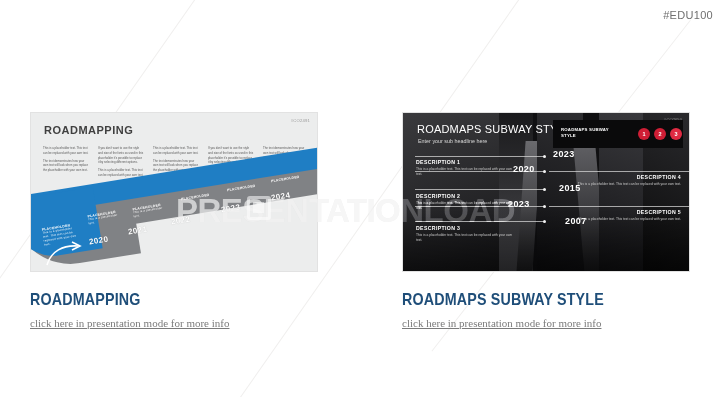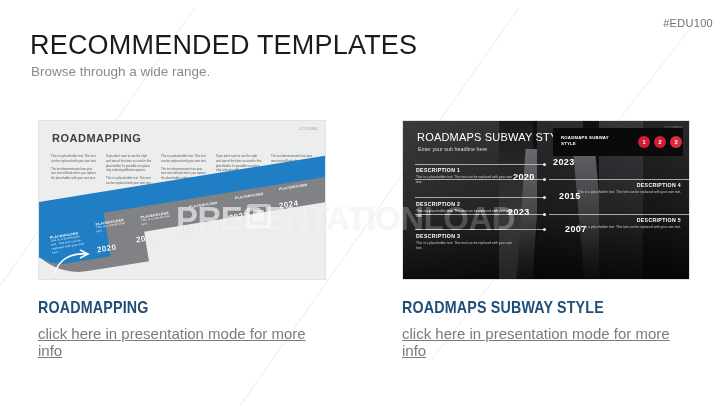--- a/index.html
+++ b/index.html
@@ -7,21 +7,20 @@
     width: 727px; height: 409px;
     background: #ffffff;
     font-family: "Liberation Sans", sans-serif;
     overflow: hidden;
   }
   #page {
     position: relative;
     width: 727px; height: 397px;
     background: #ffffff;
     overflow: hidden;
-    margin-top: 8px;
   }
 
   
   .guide {
     position: absolute;
     background: #f0efee;
     pointer-events: none;
   }
   .guide.g1 { width: 1px; height: 560px; left: 250px; top: -80px; transform: rotate(35deg); transform-origin: top left; }
   .guide.g2 { width: 1px; height: 560px; left: 560px; top: -60px; transform: rotate(35deg); transform-origin: top left; }
@@ -39,44 +38,45 @@
     font-weight: 400; letter-spacing: .2px;
     font-family: "Liberation Sans", sans-serif;
   }
   .page-subtitle {
     position: absolute; left: 31px; top: 56px;
     font-size: 13.5px; color: #8a8a8a; font-weight: 400;
   }
 
   
   .card { position: absolute; }
-  .card-1 { left: 38px; top: 112px; width: 288px; }
+  .card-1 { left: 30px; top: 112px; width: 288px; }
   .card-2 { left: 402px; top: 112px; width: 288px; }
 
   .thumb {
     position: relative;
     width: 288px; height: 160px;
     overflow: hidden;
     border: 1px solid #e2e2e2;
   }
   .card-caption {
     margin-top: 18px;
     font-size: 17px; font-weight: 700;
     color: #1f4e79;
     font-family: "Liberation Sans Narrow", "Liberation Sans", sans-serif;
     transform: scaleX(.84);
     transform-origin: left center;
     letter-spacing: .2px;
     white-space: nowrap;
   }
   .card-link {
     margin-top: 7px;
-    font-size: 15px; color: #7b7b7b;
+    font-size: 11px; color: #7b7b7b;
     text-decoration: underline;
     display: inline-block;
+    font-family: Liberation Serif, serif;
   }
 
   
   .rm { background: #eceded; width: 100%; height: 100%; position: relative; }
   .rm-title {
     position: absolute; left: 13px; top: 11px;
     font-size: 11px; font-weight: 700; color: #404040;
     letter-spacing: .5px;
   }
   .rm-code {
@@ -201,22 +201,20 @@
 </head>
 <body>
 
 <div id="page">
 
   <div class="guide g1"></div>
   <div class="guide g2"></div>
   <div class="guide g3"></div>
 
   <div class="code-top">#EDU100</div>
-  <div class="page-title">RECOMMENDED TEMPLATES</div>
-  <div class="page-subtitle">Browse through a wide range.</div>
 
   <div class="card card-1">
     <div class="thumb">
       <div class="rm">
         <div class="rm-title">ROADMAPPING</div>
         <div class="rm-code">#CO2491</div>
 
         <div class="rm-cols">
           <div class="rm-col">
             <p>This is a placeholder text. This text can be replaced with your own text.</p>

